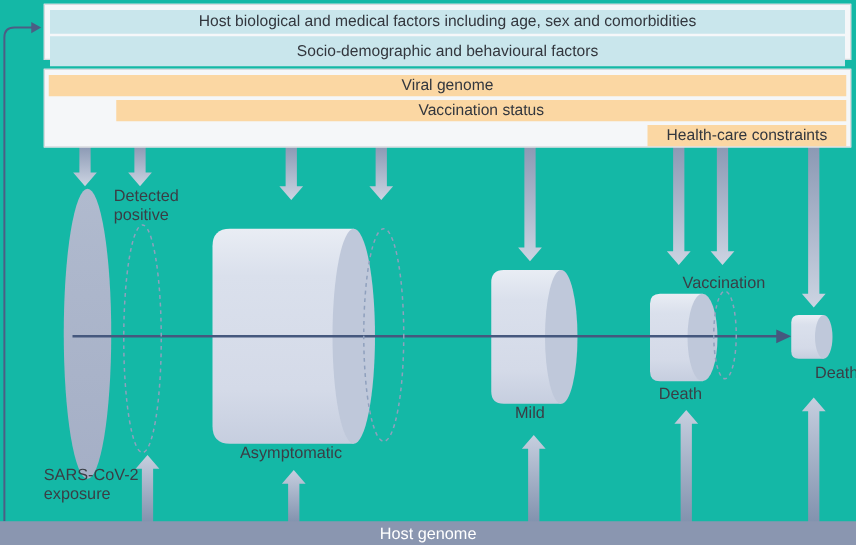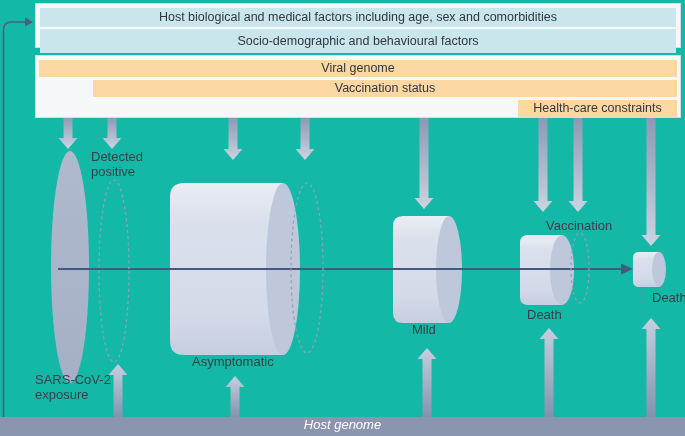--- a/index.html
+++ b/index.html
@@ -34,22 +34,22 @@
   #lbl-report{left:259px;top:167px;}
   #lbl-hospitalized{left:546px;top:218px;}
   #lbl-death{left:632px;top:290px;margin-left:20px;}
   #lbl-severe{left:527px;top:307px;}
   #lbl-mild{left:412px;top:322px;}
   #lbl-asymptomatic{left:192px;top:354px;}
   #lbl-exposure{left:35px;top:372px;}
   #host-genome-bar{
     position:absolute;left:0;right:0;bottom:0;height:19px;
     background:var(--host-genome-bar,#8a96b0);
-    display:flex;justify-content:center;
-    color:#fff;font-size:13px;font-style:italic;
+    display:flex;align-items:center;justify-content:center;
+    color:#fff;font-size:13px;
   }
   svg{position:absolute;left:0;top:0;}
   .cyl-cap{fill:var(--cylinder-cap,#bfc8da);}
   .dashed{fill:none;stroke:var(--dashed-outline,#8fa0bd);stroke-width:1.2;stroke-dasharray:3 3;}
   .tline{stroke:var(--timeline,#45587e);stroke-width:2;fill:none;}
   .thead{fill:var(--timeline,#45587e);}
   .fb{stroke:#4c5e84;stroke-width:1.6;fill:none;}
   .fbhead{fill:#4c5e84;}
 </style>
 </head>

